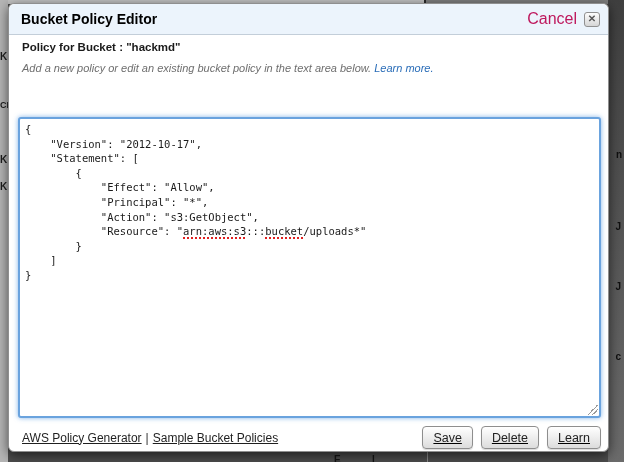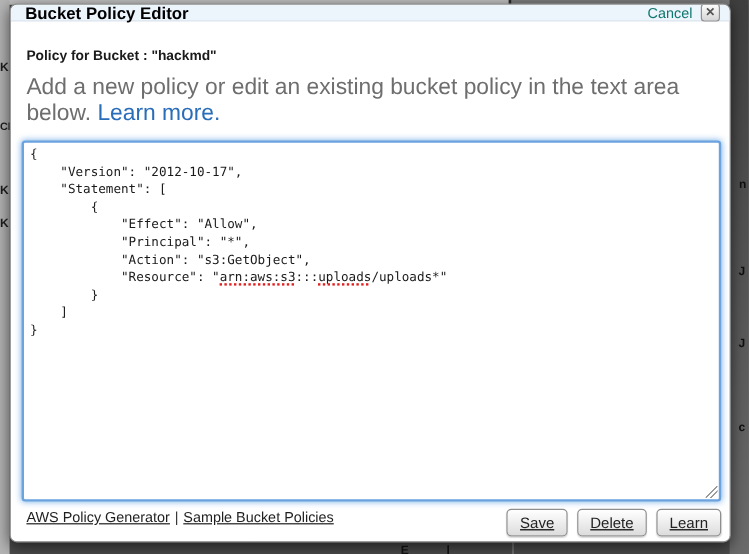--- a/index.html
+++ b/index.html
@@ -48,49 +48,49 @@
   .frag-b2 { left:372px; top:455px; color:#141414; }
 
   
   .dialog {
     position:absolute; left:8px; top:3px; width:601px; height:449px;
     background:#ffffff; border:1px solid #8f8f8f; border-radius:6px;
     box-shadow:0 3px 12px rgba(0,0,0,0.6);
     z-index:5; overflow:hidden;
   }
   .dialog-header {
-    position:absolute; left:0; top:0; right:0; height:14px;
+    position:absolute; left:0; top:0; right:0; height:31px;
     background:#ecf4fc;
     border-bottom:1px solid #c3ced9;
     border-radius:6px 6px 0 0;
     display:flex; align-items:center;
   }
   .dialog-title {
     font-size:14px; font-weight:bold; color:#000; padding-left:12px;
   }
   .header-right {
     margin-left:auto; display:flex; align-items:center; gap:7px; padding-right:8px;
   }
   .cancel-link {
-    font-size:12px; color:#0f766e; text-decoration:none; cursor:pointer;
+    font-size:16px; color:#be185d; text-decoration:none; cursor:pointer;
   }
   .close-btn {
     width:16px; height:15px; border:1px solid #909090; border-radius:3px;
     background:linear-gradient(#fdfdfd,#d6d6d6);
     display:flex; align-items:center; justify-content:center;
     font-size:10px; font-weight:bold; color:#555; cursor:pointer; line-height:1;
   }
 
   .dialog-subtitle {
     position:absolute; left:13px; top:37px;
     font-size:11.5px; font-weight:bold; color:#1a1a1a;
   }
   .dialog-desc {
     position:absolute; left:13px; top:58px; right:12px;
-    font-size:19px; color:#6e6e6e;
+    font-size:11px; color:#6e6e6e;font-style:italic;
   }
   .learn-more { color:#2a6db8; text-decoration:none; cursor:pointer; }
 
   .policy-textarea {
     position:absolute; left:9px; top:113px; width:583px; height:301px;
     background:#fff;
     border:2px solid #6aa3de; border-radius:3px;
     box-shadow:0 0 5px rgba(90,155,225,0.75);
     overflow:hidden;
   }
@@ -107,21 +107,21 @@
   .resize-handle {
     position:absolute; right:1px; bottom:1px; width:10px; height:10px;
     background:
       linear-gradient(135deg, transparent 45%, #9a9a9a 45%, #9a9a9a 52%, transparent 52%,
                       transparent 68%, #9a9a9a 68%, #9a9a9a 75%, transparent 75%);
     cursor:nwse-resize;
   }
 
   .dialog-footer {
     position:absolute; left:0; right:0; bottom:0; height:43px;
-    display:flex; align-items:flex-start; padding:16px 7px 0 13px;
+    display:flex; align-items:center; padding:16px 7px 0 13px;
   }
   .footer-links { font-size:12px; color:#4a4a4a; display:flex; align-items:center; gap:4px; }
   .footer-link { color:#1f1f1f; text-decoration:underline; cursor:pointer; }
   .footer-sep { color:#333; }
   .footer-buttons { margin-left:auto; display:flex; gap:8px;text-decoration:underline; }
   .btn {
     min-width:37px; height:23px; padding:0 10px;
     font-family:"Liberation Sans", sans-serif;
     font-size:12.5px; color:#222;
     border:1px solid #8e8e8e; border-radius:4px;
@@ -167,21 +167,21 @@
   </div>
 
   <div class="policy-textarea">
     <pre class="policy-text">{
     "Version": "2012-10-17",
     "Statement": [
         {
             "Effect": "Allow",
             "Principal": "*",
             "Action": "s3:GetObject",
-            "Resource": "<span class="misspelled">arn:aws:s3</span>:::<span class="misspelled">uploads</span>/uploads*"
+            "Resource": "<span class="misspelled">arn:aws:s3</span>:::<span class="misspelled">bucket</span>/uploads*"
         }
     ]
 }</pre>
     <div class="resize-handle"></div>
   </div>
 
   <div class="dialog-footer">
     <span class="footer-links">
       <a class="footer-link">AWS Policy Generator</a>
       <span class="footer-sep">|</span>

